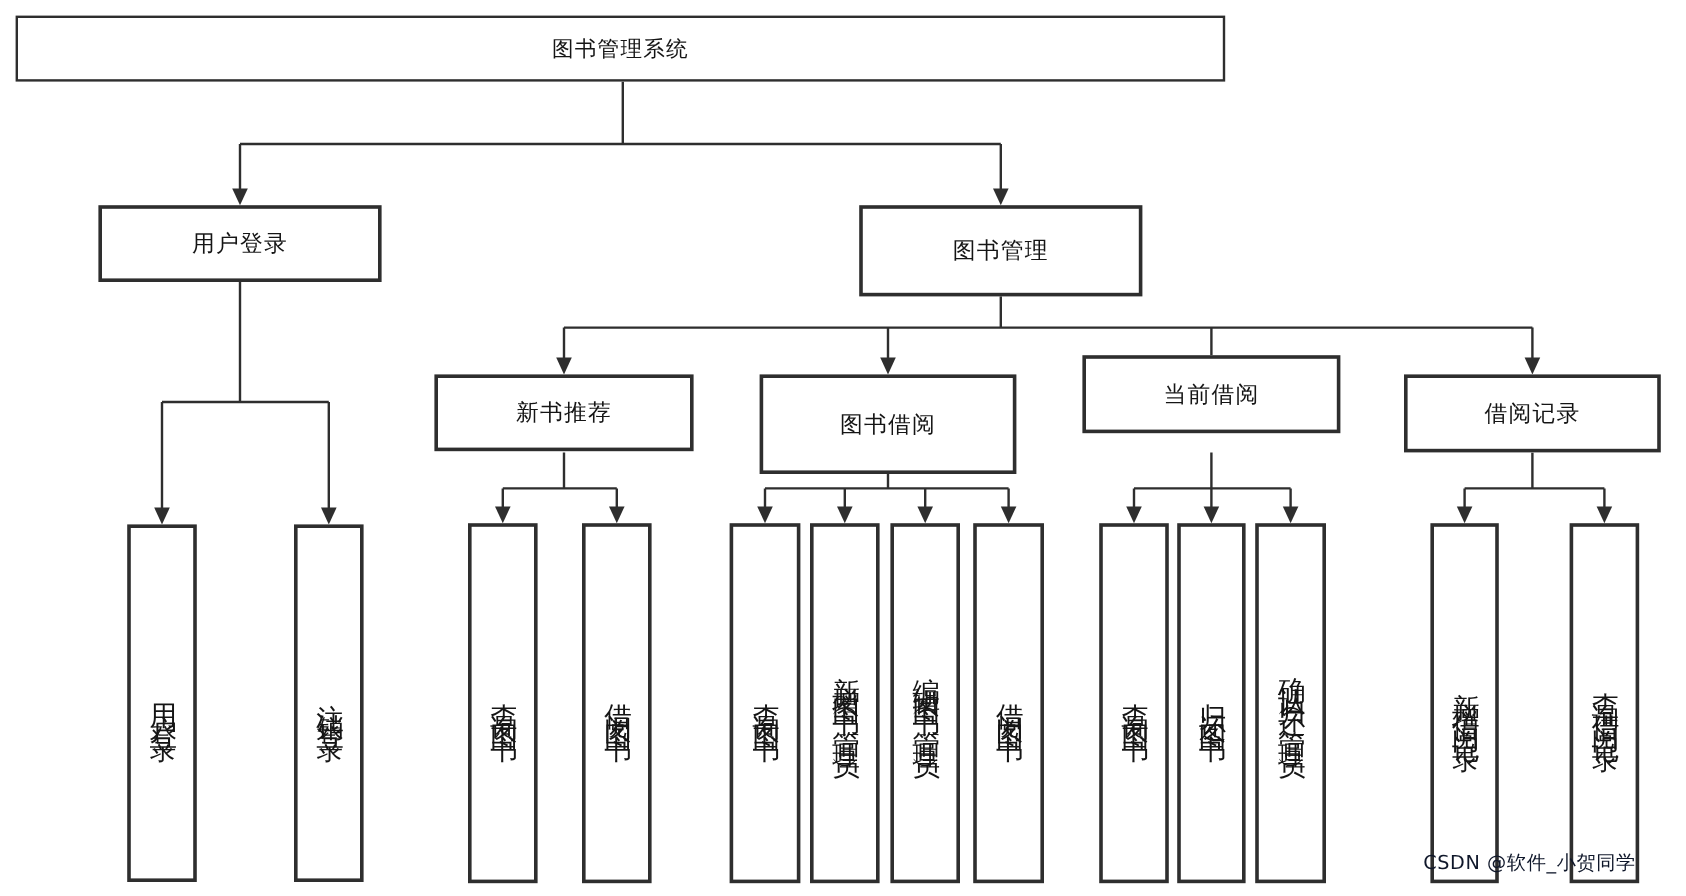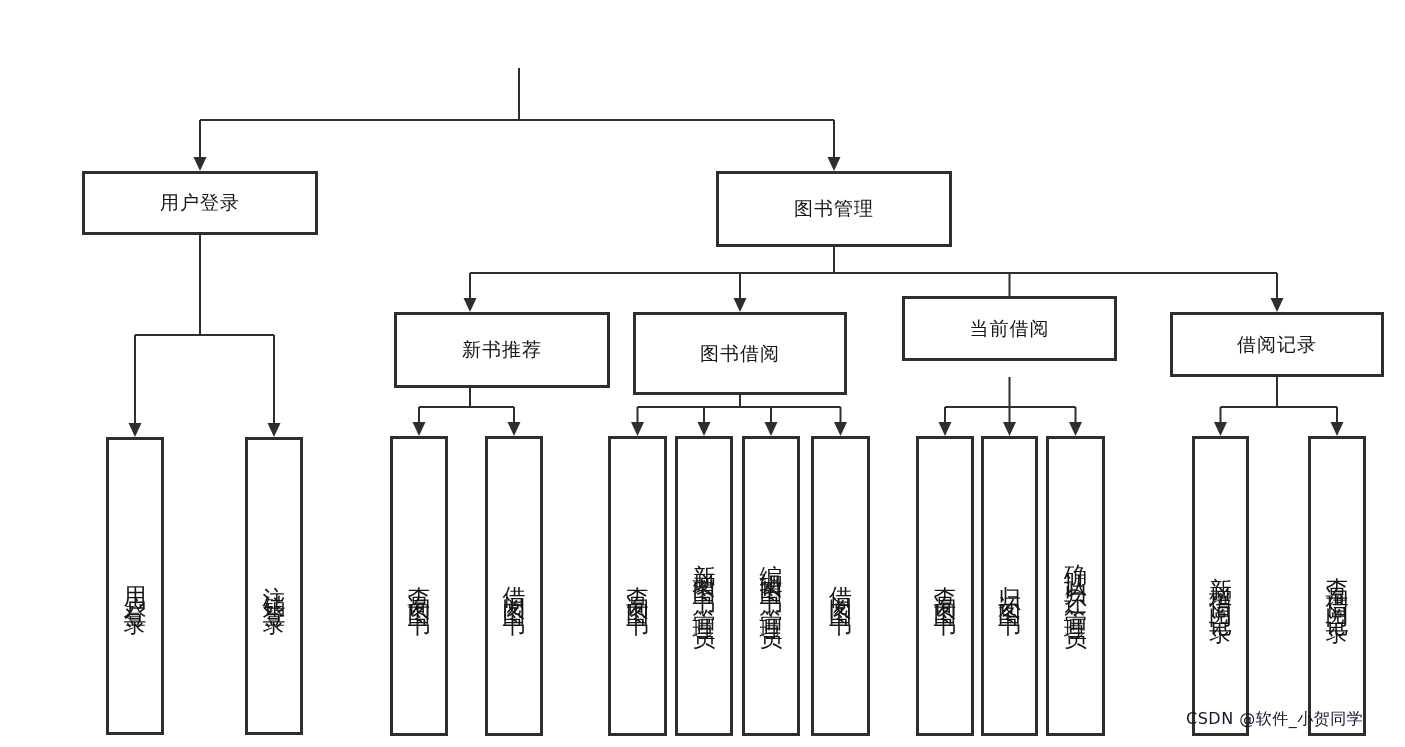--- a/index.html
+++ b/index.html
@@ -100,29 +100,32 @@
       <polygon points="764.5,422 777.5,422 771,436"></polygon>
       <polygon points="834,422 847,422 840.5,436"></polygon>
       <polygon points="938.5,422 951.5,422 945,436"></polygon>
       <polygon points="1003,422 1016,422 1009.5,436"></polygon>
       <polygon points="1069,422 1082,422 1075.5,436"></polygon>
       <polygon points="1214,422 1227,422 1220.5,436"></polygon>
       <polygon points="1330.5,422 1343.5,422 1337,436"></polygon>
     </g>
   </svg>
 
+  <div class="hbox root" style="left:13px; top:13px; width:1008px; height:55px;">
+    <span>图书管理系统</span>
+  </div>
 
   <div class="hbox" style="left:82px; top:171px; width:236px; height:64px;">
     <span>用户登录</span>
   </div>
   <div class="hbox" style="left:716px; top:171px; width:236px; height:76px;">
     <span>图书管理</span>
   </div>
 
-  <div class="hbox" style="left:362px; top:312px; width:216px; height:76px;margin-left:32px;">
+  <div class="hbox" style="left:362px; top:312px; width:216px; height:64px;">
     <span>新书推荐</span>
   </div>
   <div class="hbox" style="left:633px; top:312px; width:214px; height:83px;">
     <span>图书借阅</span>
   </div>
   <div class="hbox" style="left:902px; top:296px; width:215px; height:65px;">
     <span>当前借阅</span>
   </div>
   <div class="hbox" style="left:1170px; top:312px; width:214px; height:65px;">
     <span>借阅记录</span>

